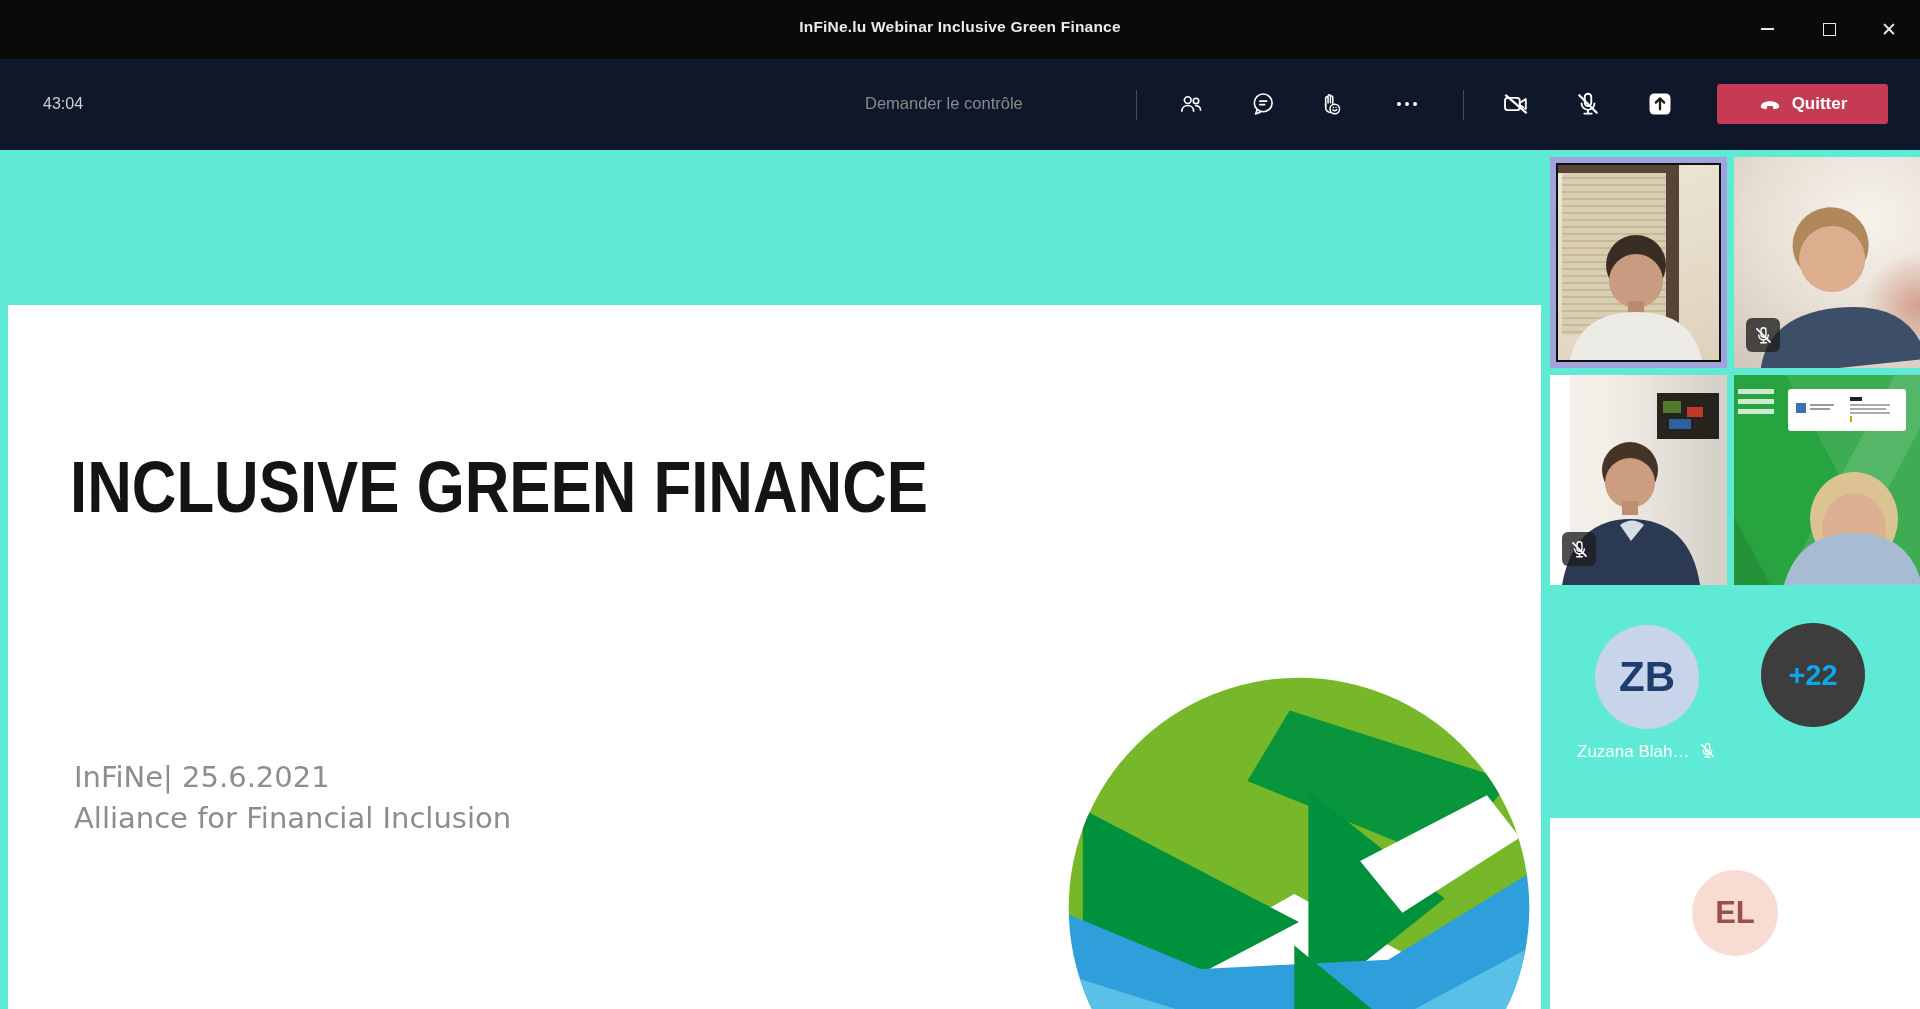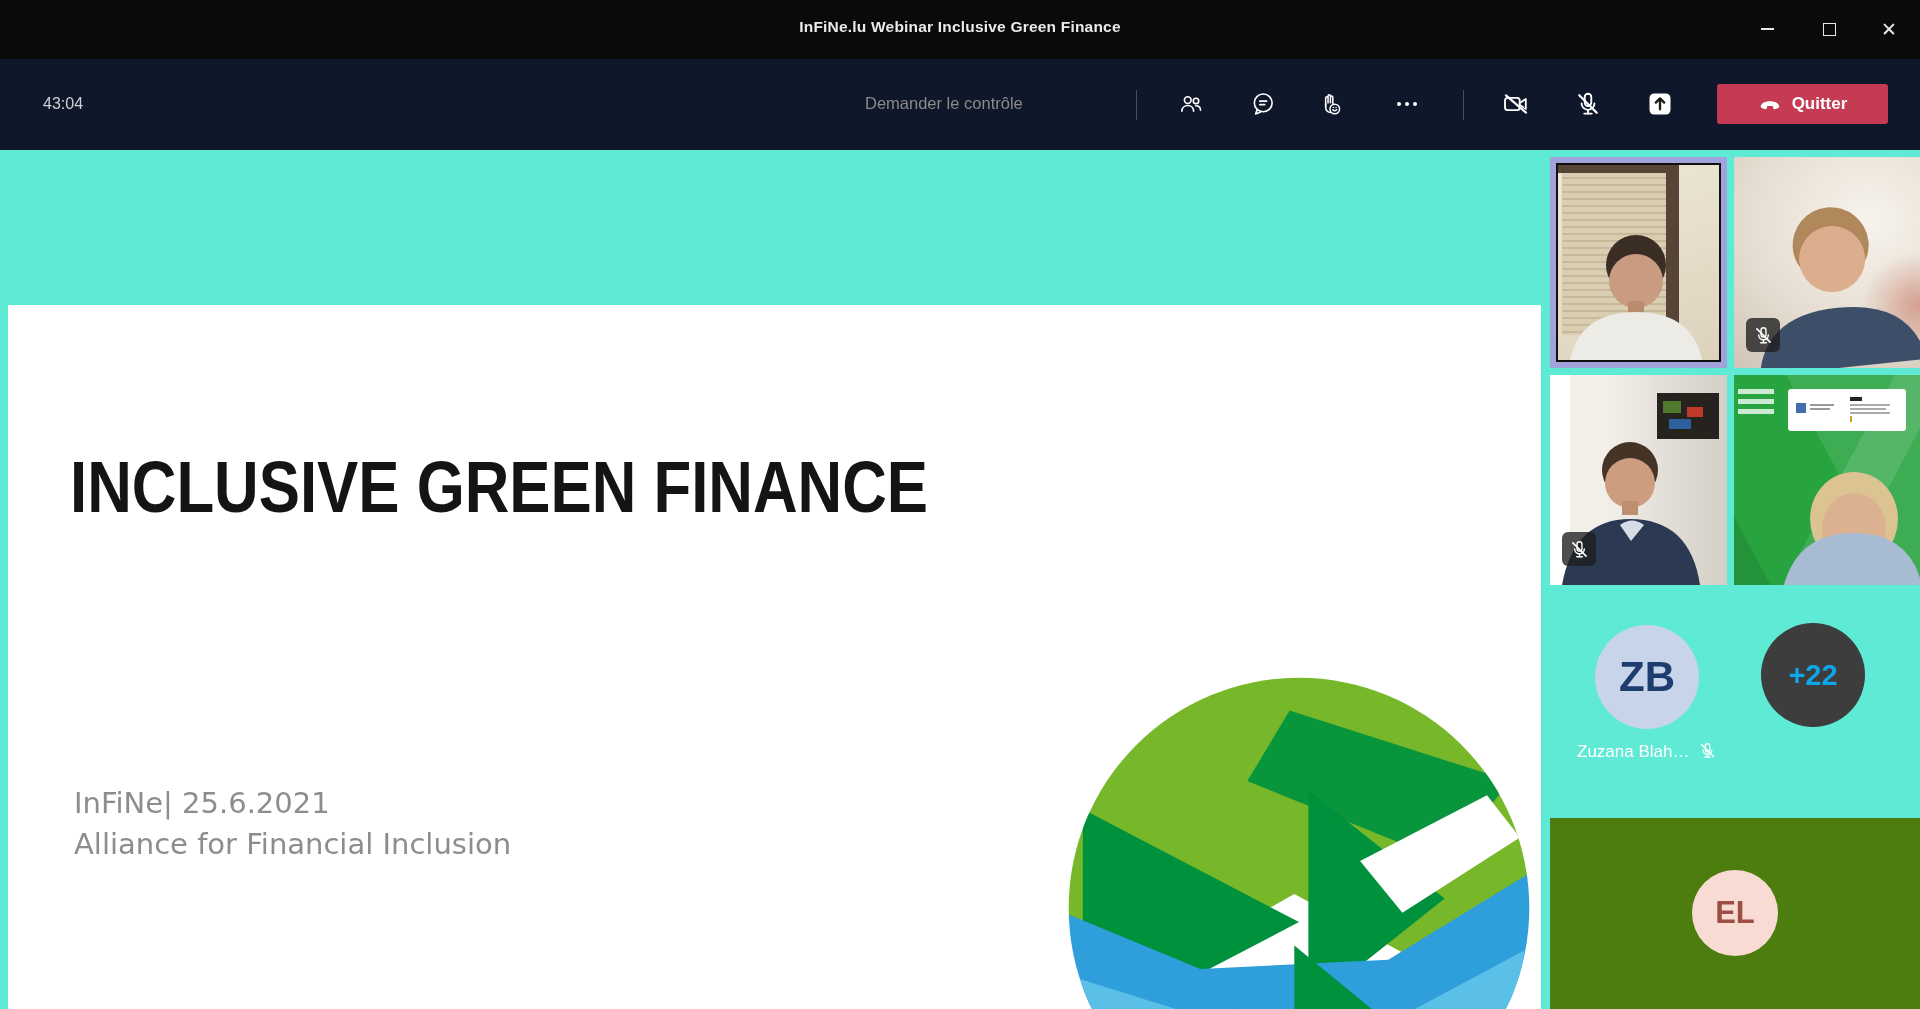--- a/index.html
+++ b/index.html
@@ -27,21 +27,21 @@
   .quit{position:absolute;left:1717px;top:25px;width:171px;height:40px;background:#c43b53;border-radius:3px;
         display:flex;align-items:center;justify-content:center;gap:10px;color:#fff;font-size:17px;font-weight:bold;}
   .quit svg{width:24px;height:24px;}
   
   .stage{position:absolute;left:0;top:150px;width:1920px;height:859px;background:#5eead4;}
   .slide{position:absolute;left:8px;top:155px;width:1533px;height:842px;background:#fff;overflow:hidden;
          font-family:"DejaVu Sans",sans-serif;}
   .s-title{position:absolute;left:62px;top:140px;font-size:71px;font-weight:bold;color:#141414;
          white-space:nowrap;transform:scale(.87,1.03);transform-origin:left top;letter-spacing:0px;
          font-family:"Liberation Sans",sans-serif;}
-  .s-body{position:absolute;left:66px;top:452px;font-size:29px;line-height:41px;color:#8d8d8d;margin-top:26px;}
+  .s-body{position:absolute;left:66px;top:452px;font-size:29px;line-height:41px;color:#8d8d8d;}
   .s-body .it{font-style:italic;}
   .globe-big{position:absolute;left:1056px;top:368px;width:470px;height:470px;}
   
   .tile{position:absolute;overflow:hidden;background:#222;}
   .tile svg.person{position:absolute;left:0;top:0;width:100%;height:100%;}
   .t1{left:1550px;top:157px;width:177px;height:211px;border:6px solid #a2a3dc;padding:2px;background:#101010;box-sizing:border-box;}
   .t1 .inner{position:relative;width:100%;height:100%;overflow:hidden;
       background:linear-gradient(#564437,#564437) 108px 0/13px 100% no-repeat,
                  linear-gradient(#564437,#564437) 0 0/121px 8px no-repeat,
                  repeating-linear-gradient(180deg,#d9cdb2 0 5px,#c7b999 5px 7px) 4px 0/104px 170px no-repeat,
@@ -71,21 +71,21 @@
   .gmarks{position:absolute;left:4px;top:14px;width:36px;height:30px;opacity:.85;background:
       repeating-linear-gradient(180deg,rgba(255,255,255,.9) 0 5px,transparent 5px 10px);}
   .mutebadge{position:absolute;width:34px;height:34px;border-radius:6px;background:rgba(30,30,30,.78);
       display:flex;align-items:center;justify-content:center;}
   .mutebadge svg{width:21px;height:21px;}
   .avatar{position:absolute;border-radius:50%;display:flex;align-items:center;justify-content:center;}
   .zb{left:1595px;top:625px;width:104px;height:104px;background:#c7d4ea;color:#1f3c6e;font-size:42px;font-weight:bold;}
   .plus{left:1761px;top:623px;width:104px;height:104px;background:#3d3d3d;color:#0ea5e9;font-size:29px;font-weight:bold;}
   .zname{position:absolute;left:1577px;top:742px;color:#fff;font-size:17px;}
   .zmic{position:absolute;left:1698px;top:741px;width:19px;height:19px;}
-  .elpanel{position:absolute;left:1550px;top:818px;width:370px;height:191px;background:#4d7c0f;}
+  .elpanel{position:absolute;left:1550px;top:818px;width:370px;height:191px;background:#ffffff;}
   .el{left:142px;top:52px;width:86px;height:86px;background:#f8dcd3;color:#9c4f44;font-size:31px;font-weight:bold;}
   .hiddefs{position:absolute;width:0;height:0;overflow:hidden;}
 </style>
 </head>
 <body>
 
 <svg class="hiddefs" aria-hidden="true">
   <defs>
     <g id="micoff" fill="none" stroke="#fff" stroke-width="1.6" stroke-linecap="round">
       <rect x="9.2" y="3.2" width="5.6" height="10.6" rx="2.8"></rect>

